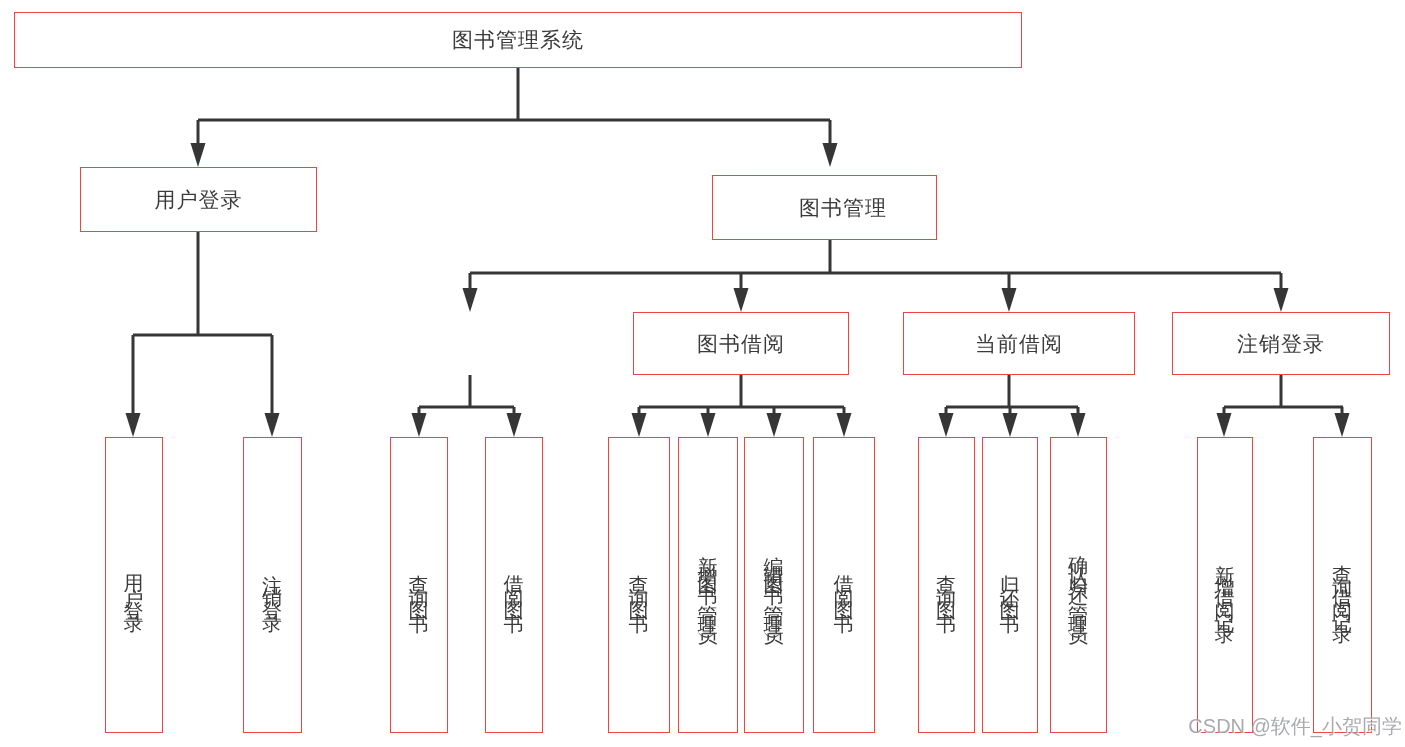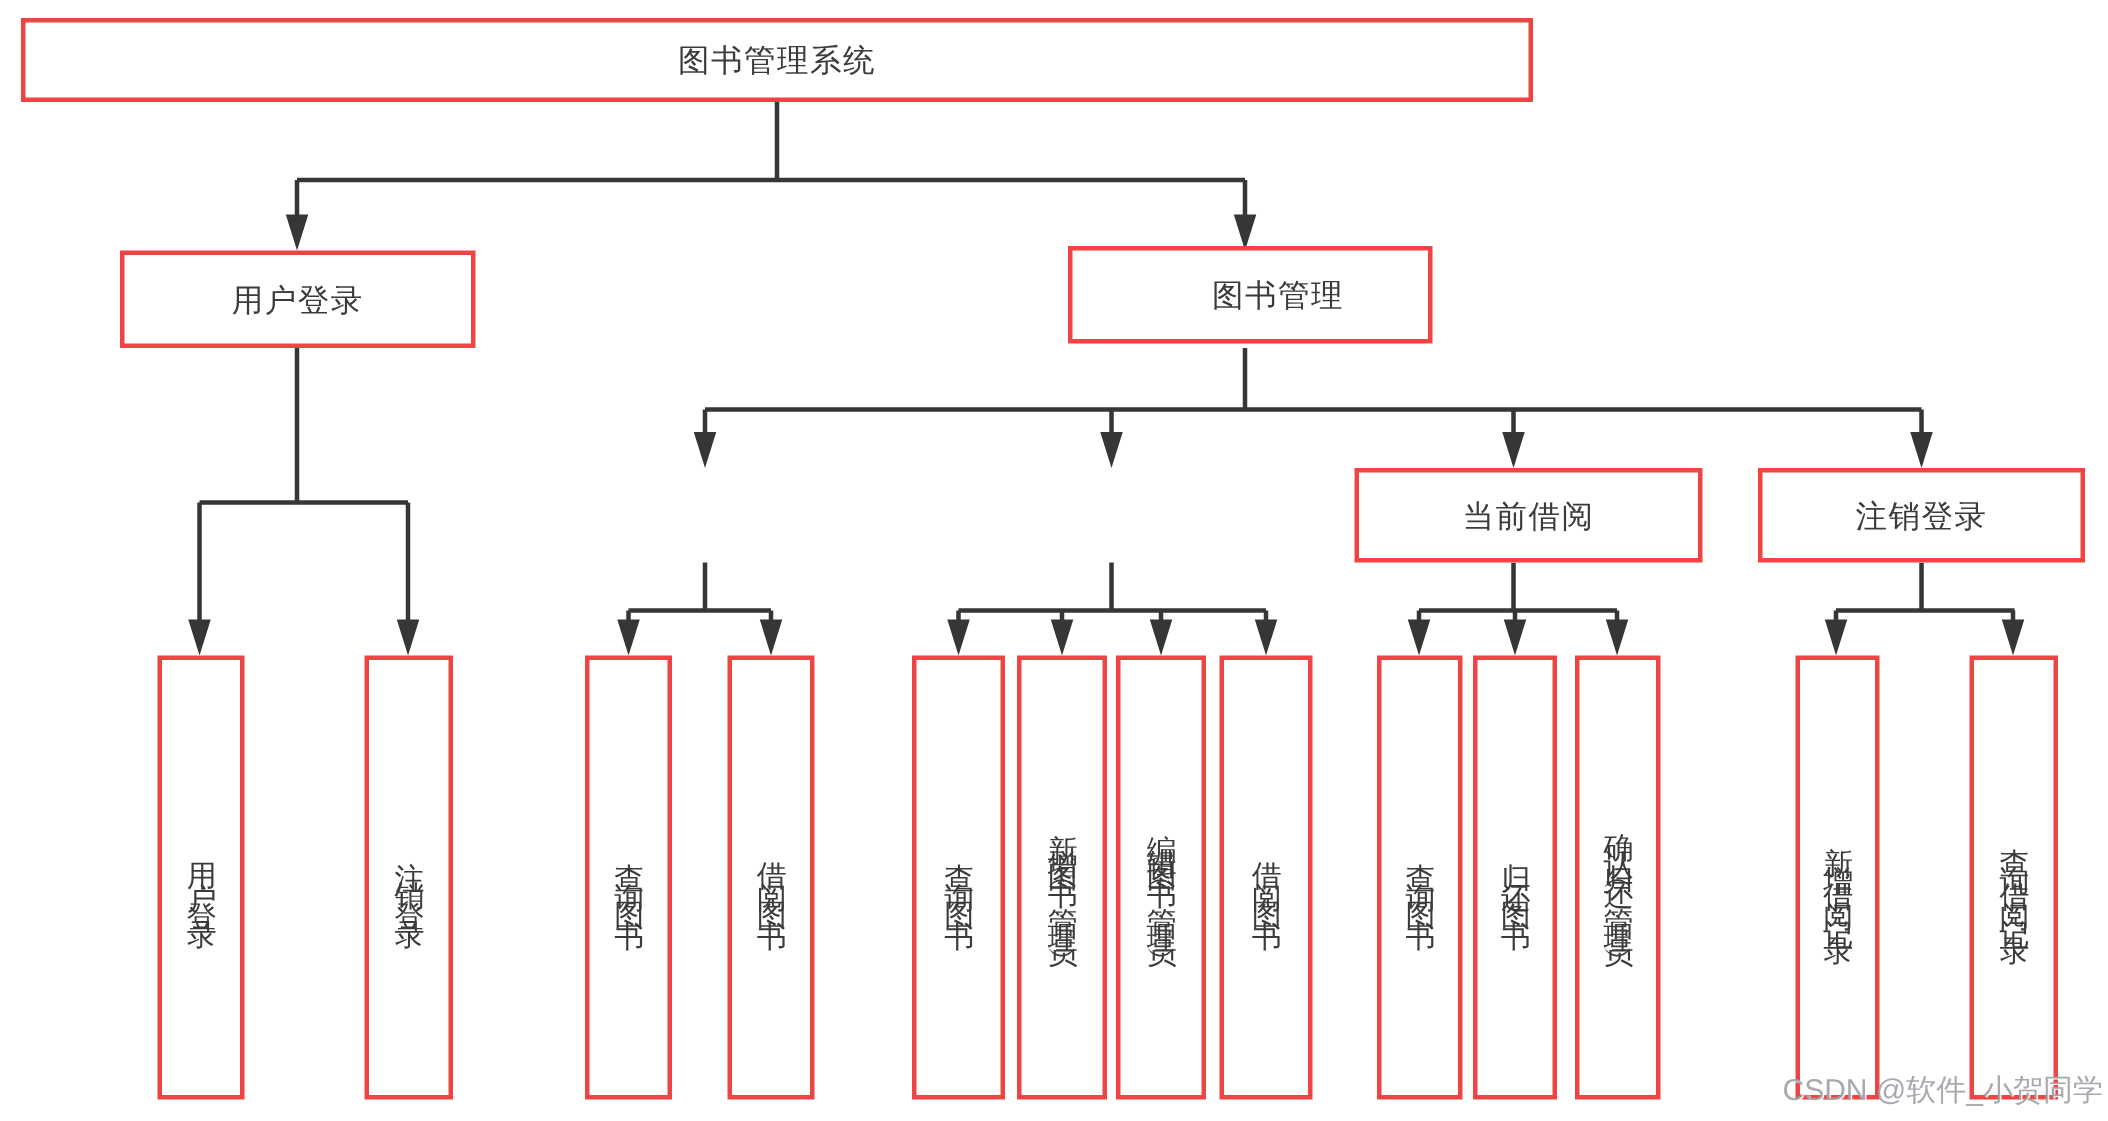--- a/index.html
+++ b/index.html
@@ -8,21 +8,21 @@
     width: 1405px;
     height: 747px;
     background: #ffffff;
     font-family: "Liberation Sans", "DejaVu Sans", sans-serif;
     overflow: hidden;
   }
   svg.wires { position: absolute; left: 0; top: 0; width: 1405px; height: 747px; }
   .box {
     position: absolute;
     box-sizing: border-box;
-    border: 3px solid #ef4444;
+    border: 1px solid #ef4444;
     background: #ffffff;
     display: flex;
     align-items: center;
     justify-content: center;
     color: #3b3b3b;
   }
   .box.h span {
     font-size: 21px;
     letter-spacing: 1px;
     white-space: nowrap;
@@ -108,24 +108,27 @@
     </g>
   </svg>
 
   <div class="box h" style="left:14px; top:12px; width:1008px; height:56px;">
     <span>图书管理系统</span>
   </div>
 
   <div class="box h" style="left:80px; top:167px; width:237px; height:65px;">
     <span>用户登录</span>
   </div>
-  <div class="box h" style="left:712px; top:164px; width:243px; height:65px;padding-left:37px;">
+  <div class="box h" style="left:712px; top:175px; width:225px; height:65px;padding-left:37px;">
     <span>图书管理</span>
   </div>
 
+  <div class="box h" style="left:633px; top:312px; width:216px; height:63px;">
+    <span>图书借阅</span>
+  </div>
   <div class="box h" style="left:903px; top:312px; width:232px; height:63px;">
     <span>当前借阅</span>
   </div>
   <div class="box h" style="left:1172px; top:312px; width:218px; height:63px;">
     <span>注销登录</span>
   </div>
 
   <div class="box v" style="left:105px; width:58px;">
     <span>用户登录</span>
   </div>

